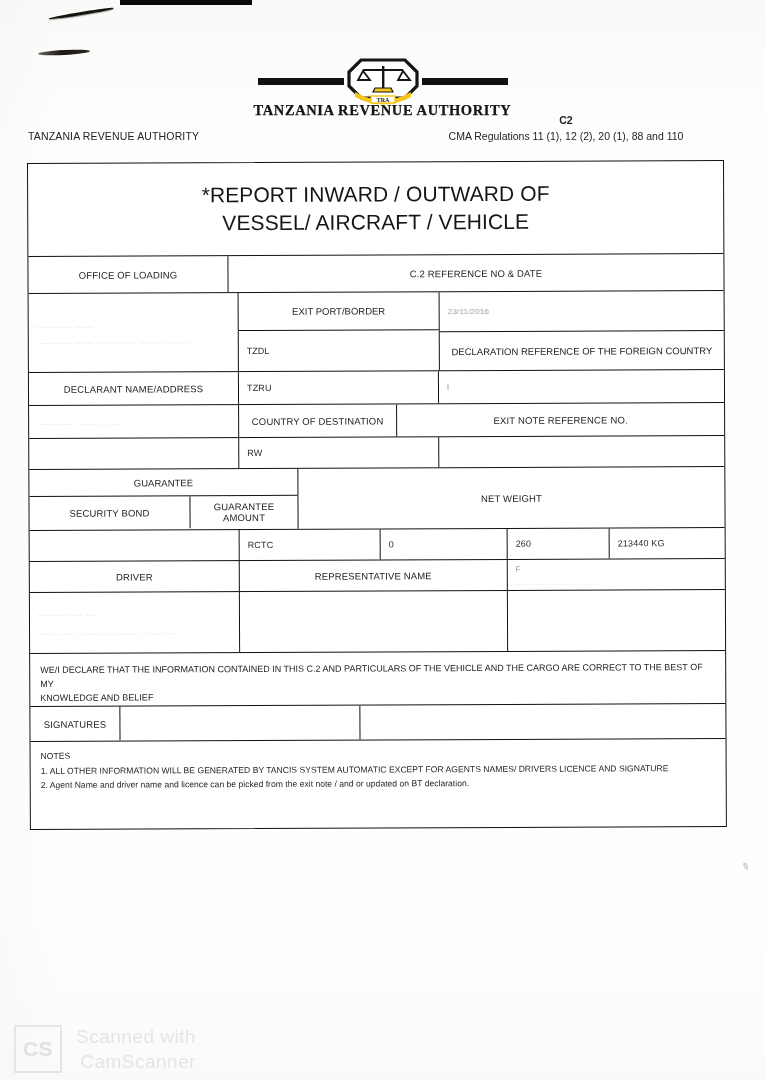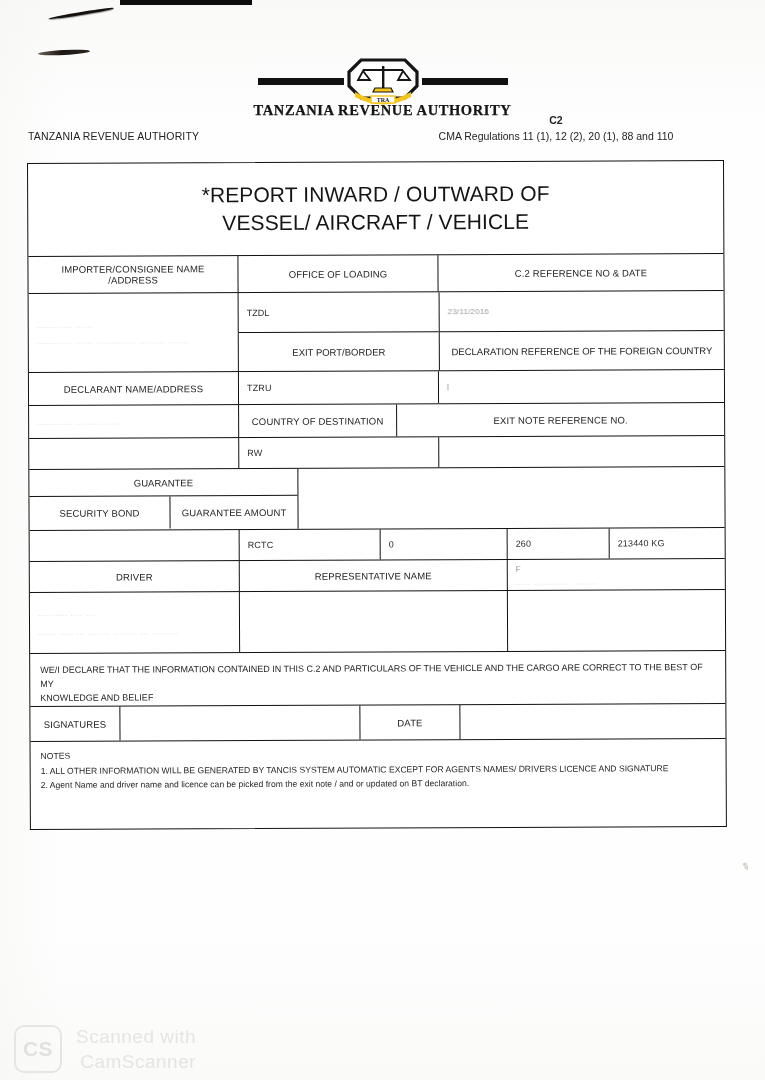--- a/index.html
+++ b/index.html
@@ -66,21 +66,21 @@
     color:#141414;
     -webkit-text-stroke:.25px #141414;
   }
 
   
   .hdr-left{
     position:absolute;left:28px;top:130px;
     font-size:10.5px;letter-spacing:.15px;color:#232323;
   }
   .hdr-right{
-    position:absolute;right:44px;top:114px;
+    position:absolute;right:34px;top:114px;
     text-align:center;width:330px;
   }
   .hdr-code{font-size:10.5px;font-weight:600;color:#232323;margin-bottom:4px;}
   .hdr-regs{font-size:10.5px;color:#232323;white-space:nowrap;}
 
   
   .form{
     position:absolute;
     left:27px;top:163px;
     width:695px;height:665px;
@@ -157,21 +157,21 @@
   }
   .notes .n-title{margin-bottom:1px;}
 
   
   .cs{
     position:absolute;left:14px;bottom:6px;
     display:flex;align-items:center;gap:14px;
     opacity:.5;
   }
   .cs-badge{
-    width:44px;height:44px;border-radius:10px;
+    width:44px;height:44px;border-radius:0;
     border:2.5px solid #d2d2d2;
     display:flex;align-items:center;justify-content:center;
     font-family:"Liberation Sans", sans-serif;
     font-size:21px;font-weight:700;color:#c9c9c9;
     letter-spacing:.5px;
   }
   .cs-text{
     font-size:19px;color:#cfcfcf;line-height:1.32;
     letter-spacing:.5px;
     text-align:right;
@@ -228,37 +228,36 @@
   </div>
 
   <div class="form">
 
     <div class="title-band">
       <div class="title-line">*REPORT INWARD / OUTWARD OF</div>
       <div class="title-line">VESSEL/ AIRCRAFT / VEHICLE</div>
     </div>
 
     <div class="row" style="height:36px;">
-      <div class="cell ctr" style="width:210px;">IMPORTER/CONSIGNEE NAME /ADDRESS</div>
       <div class="cell ctr" style="width:200px;">OFFICE OF LOADING</div>
       <div class="cell ctr" style="flex:1;">C.2 REFERENCE NO &amp; DATE</div>
     </div>
 
     <div class="row" style="height:78px;">
       <div class="cell" style="width:210px;flex-direction:column;align-items:flex-start;justify-content:center;gap:9px;">
         <span class="faded w3">............ ......</span>
         <span class="faded w2">............ ...... ............. ......... .......</span>
       </div>
 
       <div class="stack" style="width:200px;border-right:1.3px solid #111;">
+        <div class="sub ctr" style="height:38px;justify-content:center;">
+          <span>EXIT PORT/BORDER</span>
+        </div>
         <div class="sub" style="height:40px;">
           <span class="val">TZDL</span>
-        </div>
-        <div class="sub ctr" style="height:38px;justify-content:center;">
-          <span>EXIT PORT/BORDER</span>
         </div>
       </div>
 
       <div class="stack" style="flex:1;">
         <div class="sub" style="height:40px;">
           <span class="faded-date">23/11/2016</span>
         </div>
         <div class="sub ctr" style="height:38px;justify-content:center;">
           <span>DECLARATION REFERENCE OF THE FOREIGN COUNTRY</span>
         </div>
@@ -293,25 +292,26 @@
       </div>
     </div>
 
     <div class="row" style="height:60px;">
 
       <div class="stack" style="width:268px;border-right:1.3px solid #111;">
         <div class="sub ctr" style="height:27px;justify-content:center;">
           <span>GUARANTEE</span>
         </div>
         <div style="display:flex;height:32px;">
-          <div class="cell ctr" style="width:141px;border-right:1.3px solid #111;">SECURITY BOND</div>
+          <div class="cell ctr" style="width:161px;border-right:1.3px solid #111;">SECURITY BOND</div>
           <div class="cell ctr" style="flex:1;border-right:none;">GUARANTEE AMOUNT</div>
         </div>
       </div>
 
+      <div class="cell ctr" style="flex:1;">NET WEIGHT</div>
     </div>
 
     <div class="row" style="height:30px;">
       <div class="cell" style="width:210px;">
         <span class="val"></span>
       </div>
       <div class="cell lft" style="width:141px;">
         <span class="val">RCTC</span>
       </div>
       <div class="cell lft" style="width:127px;">
@@ -350,21 +350,20 @@
         <div>WE/I DECLARE THAT THE INFORMATION CONTAINED IN THIS C.2 AND PARTICULARS OF THE VEHICLE AND THE CARGO ARE CORRECT TO THE BEST OF MY</div>
         <div>KNOWLEDGE AND BELIEF</div>
       </div>
     </div>
 
     <div class="row" style="height:34px;">
       <div class="cell ctr" style="width:90px;">SIGNATURES</div>
       <div class="cell" style="width:240px;">
         <span class="val"></span>
       </div>
-      <div class="cell ctr" style="width:100px;">DATE</div>
       <div class="cell" style="flex:1;">
         <span class="val"></span>
       </div>
     </div>
 
     <div class="row" style="height:56px;">
       <div class="notes" style="width:100%;">
         <div class="n-title">NOTES</div>
         <div>1. ALL OTHER INFORMATION WILL BE GENERATED BY TANCIS SYSTEM AUTOMATIC EXCEPT FOR AGENTS NAMES/ DRIVERS LICENCE AND SIGNATURE</div>
         <div>2. Agent Name and driver name and licence can be picked from the exit note / and or updated on BT declaration.</div>

